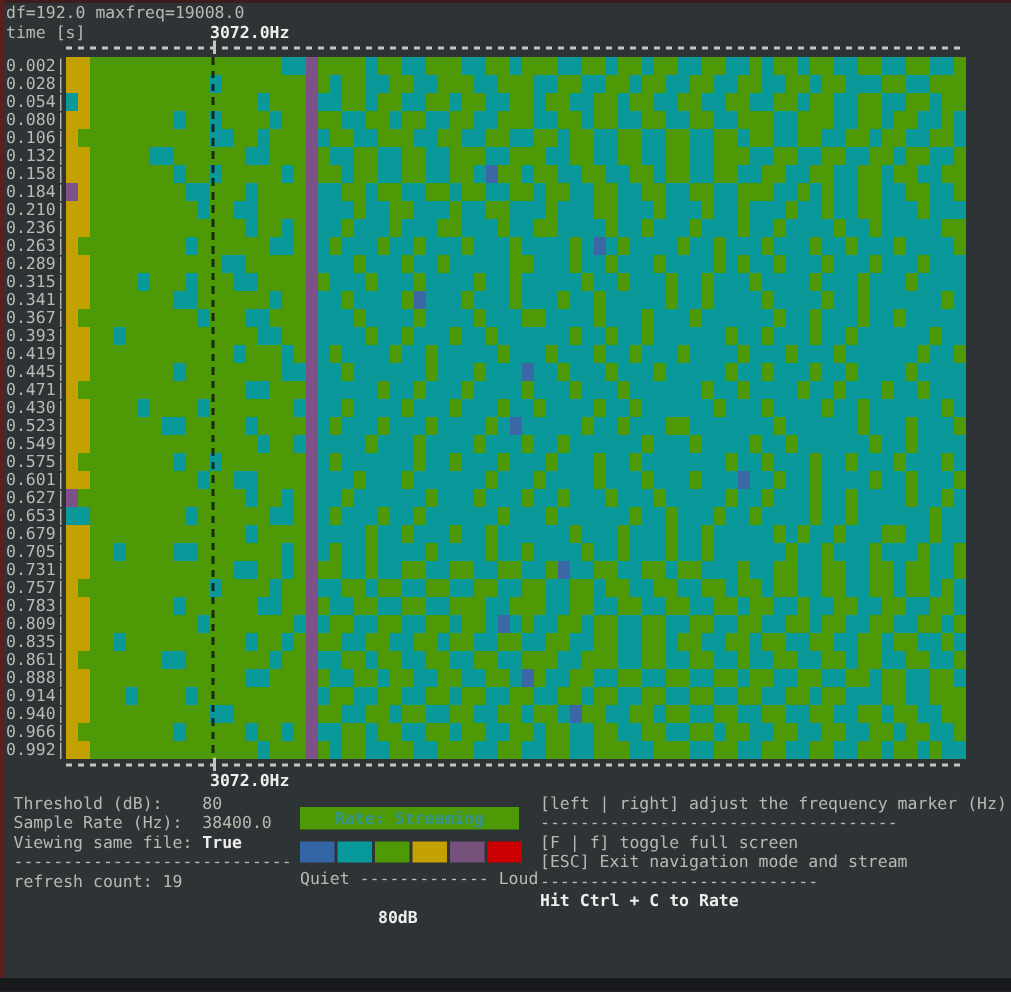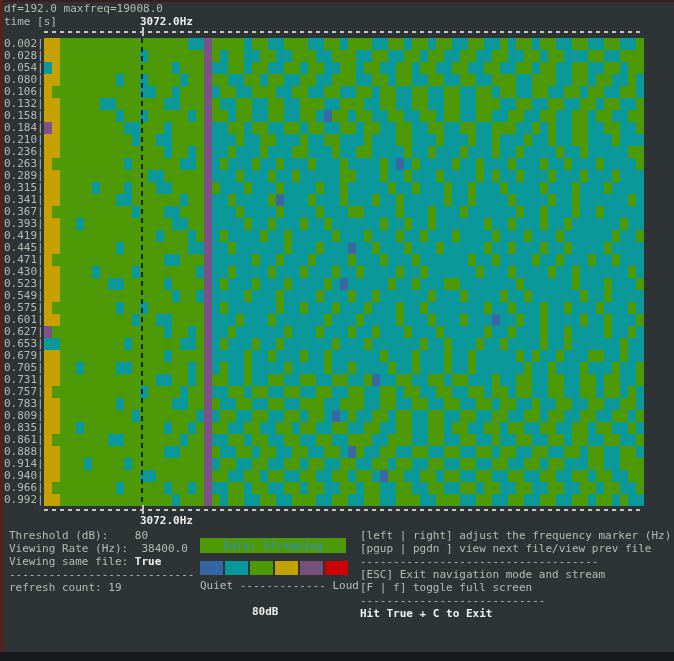--- a/index.html
+++ b/index.html
@@ -141,41 +141,40 @@
       <div class="row"><span class="cell" style="background: rgb(196, 160, 0);"></span><span class="cell" style="background: rgb(196, 160, 0);"></span><span class="cell" style="background: rgb(78, 154, 6);"></span><span class="cell" style="background: rgb(78, 154, 6);"></span><span class="cell" style="background: rgb(78, 154, 6);"></span><span class="cell" style="background: rgb(78, 154, 6);"></span><span class="cell" style="background: rgb(78, 154, 6);"></span><span class="cell" style="background: rgb(78, 154, 6);"></span><span class="cell" style="background: rgb(78, 154, 6);"></span><span class="cell" style="background: rgb(78, 154, 6);"></span><span class="cell" style="background: rgb(78, 154, 6);"></span><span class="cell" style="background: rgb(78, 154, 6);"></span><span class="cell" style="background: rgb(78, 154, 6);"></span><span class="cell" style="background: rgb(78, 154, 6);"></span><span class="cell" style="background: rgb(78, 154, 6);"></span><span class="cell" style="background: rgb(78, 154, 6);"></span><span class="cell" style="background: rgb(10, 152, 154);"></span><span class="cell" style="background: rgb(78, 154, 6);"></span><span class="cell" style="background: rgb(78, 154, 6);"></span><span class="cell" style="background: rgb(78, 154, 6);"></span><span class="cell" style="background: rgb(124, 82, 136);"></span><span class="cell" style="background: rgb(78, 154, 6);"></span><span class="cell" style="background: rgb(10, 152, 154);"></span><span class="cell" style="background: rgb(78, 154, 6);"></span><span class="cell" style="background: rgb(78, 154, 6);"></span><span class="cell" style="background: rgb(10, 152, 154);"></span><span class="cell" style="background: rgb(10, 152, 154);"></span><span class="cell" style="background: rgb(78, 154, 6);"></span><span class="cell" style="background: rgb(78, 154, 6);"></span><span class="cell" style="background: rgb(10, 152, 154);"></span><span class="cell" style="background: rgb(10, 152, 154);"></span><span class="cell" style="background: rgb(78, 154, 6);"></span><span class="cell" style="background: rgb(78, 154, 6);"></span><span class="cell" style="background: rgb(78, 154, 6);"></span><span class="cell" style="background: rgb(10, 152, 154);"></span><span class="cell" style="background: rgb(10, 152, 154);"></span><span class="cell" style="background: rgb(78, 154, 6);"></span><span class="cell" style="background: rgb(78, 154, 6);"></span><span class="cell" style="background: rgb(10, 152, 154);"></span><span class="cell" style="background: rgb(10, 152, 154);"></span><span class="cell" style="background: rgb(78, 154, 6);"></span><span class="cell" style="background: rgb(78, 154, 6);"></span><span class="cell" style="background: rgb(10, 152, 154);"></span><span class="cell" style="background: rgb(10, 152, 154);"></span><span class="cell" style="background: rgb(78, 154, 6);"></span><span class="cell" style="background: rgb(78, 154, 6);"></span><span class="cell" style="background: rgb(78, 154, 6);"></span><span class="cell" style="background: rgb(10, 152, 154);"></span><span class="cell" style="background: rgb(10, 152, 154);"></span><span class="cell" style="background: rgb(78, 154, 6);"></span><span class="cell" style="background: rgb(78, 154, 6);"></span><span class="cell" style="background: rgb(78, 154, 6);"></span><span class="cell" style="background: rgb(10, 152, 154);"></span><span class="cell" style="background: rgb(10, 152, 154);"></span><span class="cell" style="background: rgb(78, 154, 6);"></span><span class="cell" style="background: rgb(78, 154, 6);"></span><span class="cell" style="background: rgb(10, 152, 154);"></span><span class="cell" style="background: rgb(10, 152, 154);"></span><span class="cell" style="background: rgb(78, 154, 6);"></span><span class="cell" style="background: rgb(78, 154, 6);"></span><span class="cell" style="background: rgb(10, 152, 154);"></span><span class="cell" style="background: rgb(10, 152, 154);"></span><span class="cell" style="background: rgb(78, 154, 6);"></span><span class="cell" style="background: rgb(78, 154, 6);"></span><span class="cell" style="background: rgb(10, 152, 154);"></span><span class="cell" style="background: rgb(10, 152, 154);"></span><span class="cell" style="background: rgb(78, 154, 6);"></span><span class="cell" style="background: rgb(78, 154, 6);"></span><span class="cell" style="background: rgb(10, 152, 154);"></span><span class="cell" style="background: rgb(78, 154, 6);"></span><span class="cell" style="background: rgb(78, 154, 6);"></span><span class="cell" style="background: rgb(10, 152, 154);"></span><span class="cell" style="background: rgb(78, 154, 6);"></span><span class="cell" style="background: rgb(10, 152, 154);"></span><span class="cell" style="background: rgb(10, 152, 154);"></span></div>
     </div>
   <div class="marker-line"></div>
 
   <div class="ruler" style="top:509px;"></div>
   <div class="ruler-pipe" style="top:505px;"></div>
   <div class="t bright" style="left:140px; top:514px;">3072.0Hz</div>
 
   <div class="status">
       <div><span>Threshold (dB):    </span><span>80</span></div>
-      <div><span>Viewing Rate (Hz):  </span><span>38400.0</span></div>
+      <div><span>Sample Rate (Hz):  </span><span>38400.0</span></div>
       <div><span>Viewing same file: </span><span class="bright">True</span></div>
       <div><span>----------------------------</span></div>
       <div><span>refresh count: </span><span>19</span></div>
     </div>
 
   <div class="mode-box">Rate: Streaming</div>
   <div class="legend-bar">
       <span style="background: rgb(52, 101, 164);"></span>
       <span style="background: rgb(6, 152, 154);"></span>
       <span style="background: rgb(78, 154, 6);"></span>
       <span style="background: rgb(196, 160, 0);"></span>
       <span style="background: rgb(117, 80, 123);"></span>
       <span style="background: rgb(204, 0, 0);"></span>
     </div>
   <div class="t" style="left:200px; top:579px;">Quiet ------------- Loud</div>
   <div class="t bright" style="left:252px; top:605px;">80dB</div>
 
   <div class="help">
       <div>[left | right] adjust the frequency marker (Hz)</div>
-      <div>[pgup | pgdn ] view next file/view prev file</div>
       <div>------------------------------------</div>
+      <div>[F | f] toggle full screen</div>
       <div>[ESC] Exit navigation mode and stream</div>
-      <div>[F | f] toggle full screen</div>
       <div>----------------------------</div>
-      <div class="bright">Hit True + C to Exit</div>
+      <div class="bright">Hit Ctrl + C to Rate</div>
     </div>
 
 </div>
 
 </body></html>

